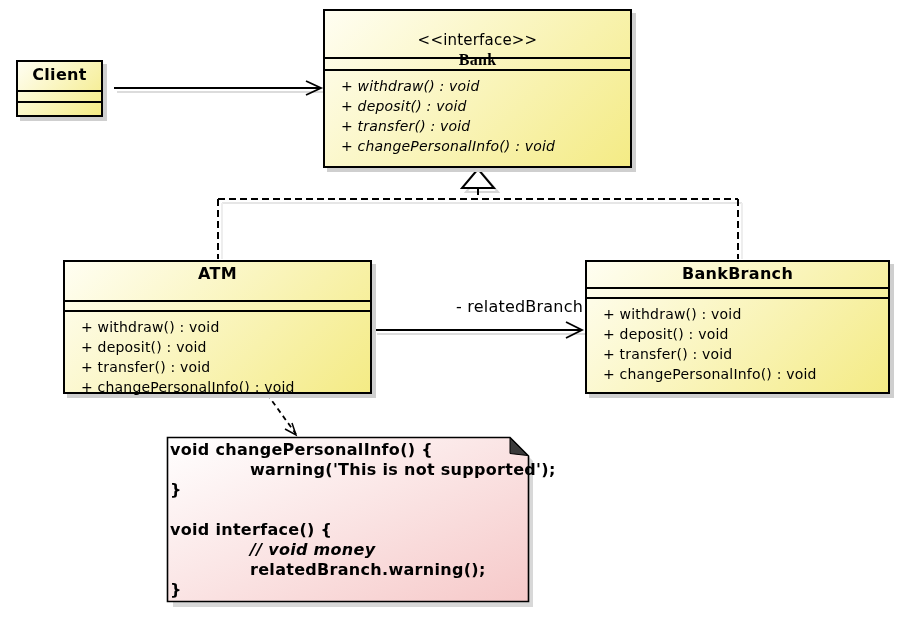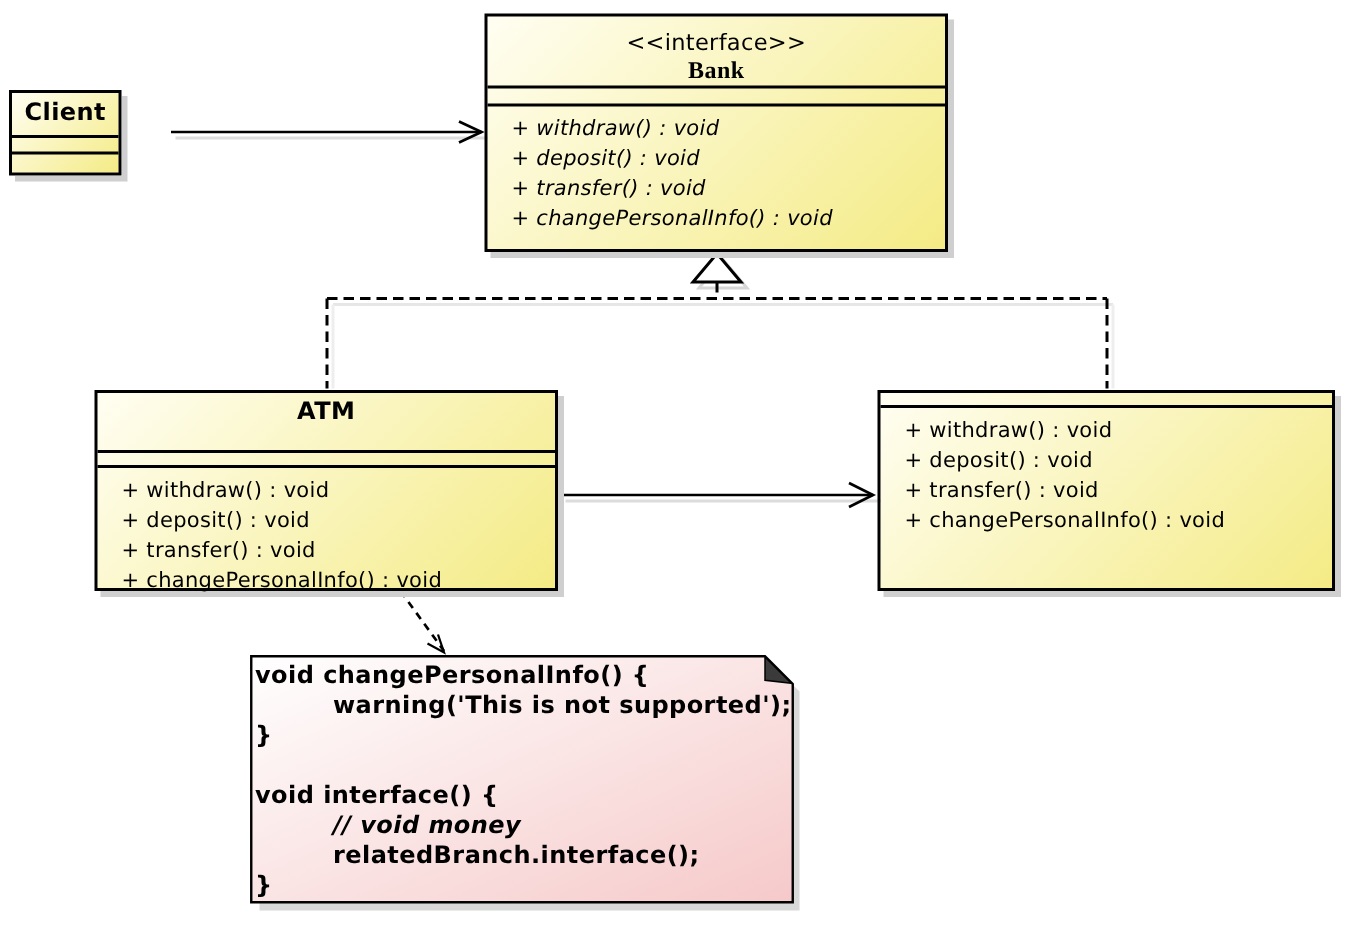--- a/index.html
+++ b/index.html
@@ -14,49 +14,49 @@
   *{margin:0;padding:0;box-sizing:border-box;}
   html,body{width:907px;height:624px;overflow:hidden;background:var(--background);
     font-family:"DejaVu Sans","Liberation Sans",sans-serif;color:#000;}
   #canvas{position:relative;width:907px;height:624px;}
   #connectors{position:absolute;left:0;top:0;z-index:1;}
 
   .uml-class{position:absolute;z-index:2;border:2px solid var(--border);
     background:linear-gradient(135deg,var(--class-fill-top) 0%,var(--class-fill-bottom) 100%);
     box-shadow:4px 4px 0 var(--shadow);}
   .uml-title{border-bottom:2px solid var(--border);text-align:center;
-    font-weight:bold;font-size:16px;letter-spacing:.3px;padding-top:8px;}
+    font-weight:bold;font-size:16px;letter-spacing:.3px;padding-top:20px;}
   .uml-stereotype{font-weight:normal;font-size:15px;letter-spacing:.2px;line-height:18px;}
   .uml-name{line-height:21px;font-family:Liberation Serif, serif;}
   .uml-attrs{border-bottom:2px solid var(--border);}
   .uml-methods{padding:5px 4px 0 16px;}
   .uml-method{font-size:14px;line-height:20px;letter-spacing:.2px;white-space:nowrap;}
   .italic{font-style:italic;}
 
   
-  #box-client{left:6px;top:60px;width:75px;height:57px;}
+  #box-client{left:16px;top:60px;width:87px;height:57px;}
   #box-client .uml-title{height:30px;padding-top:3px;}
   #box-client .uml-attrs{height:11px;}
   #box-bank{left:323px;top:9px;width:309px;height:159px;}
   #box-bank .uml-title{height:48px;}
   #box-bank .uml-attrs{height:12px;}
   #box-atm{left:63px;top:260px;width:309px;height:134px;}
   #box-atm .uml-title{height:40px;padding-top:2px;}
   #box-atm .uml-attrs{height:10px;}
   #box-bankbranch{left:585px;top:260px;width:305px;height:134px;}
   #box-bankbranch .uml-title{height:27px;padding-top:2px;}
   #box-bankbranch .uml-attrs{height:10px;}
 
   .assoc-label{position:absolute;z-index:2;left:385px;top:297px;width:198px;
     text-align:right;font-size:16px;letter-spacing:.2px;white-space:nowrap;}
 
   .note-text{position:absolute;z-index:2;left:170px;top:440px;width:356px;}
   .note-line{font-size:16px;line-height:20px;letter-spacing:.3px;
     white-space:nowrap;min-height:20px;font-weight:bold;}
-  .note-line.indent{padding-left:52px;}
+  .note-line.indent{padding-left:52px;margin-left:28px;}
 
   
   .note-stop-a{stop-color:var(--note-fill-top);}
   .note-stop-b{stop-color:var(--note-fill-bottom);}
 </style>
 </head>
 <body>
 
 <div id="canvas">
 
@@ -132,34 +132,36 @@
     <div class="uml-attrs"></div>
     <div class="uml-methods">
       <div class="uml-method">+ withdraw() : void</div>
       <div class="uml-method">+ deposit() : void</div>
       <div class="uml-method">+ transfer() : void</div>
       <div class="uml-method">+ changePersonalInfo() : void</div>
     </div>
   </div>
 
   <div class="uml-class" id="box-bankbranch">
+    <div class="uml-title">BankBranch</div>
     <div class="uml-attrs"></div>
     <div class="uml-methods">
       <div class="uml-method">+ withdraw() : void</div>
       <div class="uml-method">+ deposit() : void</div>
       <div class="uml-method">+ transfer() : void</div>
       <div class="uml-method">+ changePersonalInfo() : void</div>
     </div>
   </div>
 
+  <div class="assoc-label">- relatedBranch</div>
 
   <div class="note-text">
     <div class="note-line">void changePersonalInfo() {</div>
     <div class="note-line indent">warning('This is not supported');</div>
     <div class="note-line">}</div>
     <div class="note-line"></div>
     <div class="note-line">void interface() {</div>
     <div class="note-line indent italic">// void money</div>
-    <div class="note-line indent">relatedBranch.interface();</div>
+    <div class="note-line indent">relatedBranch.warning();</div>
     <div class="note-line">}</div>
   </div>
 
 </div>
 
 </body></html>

